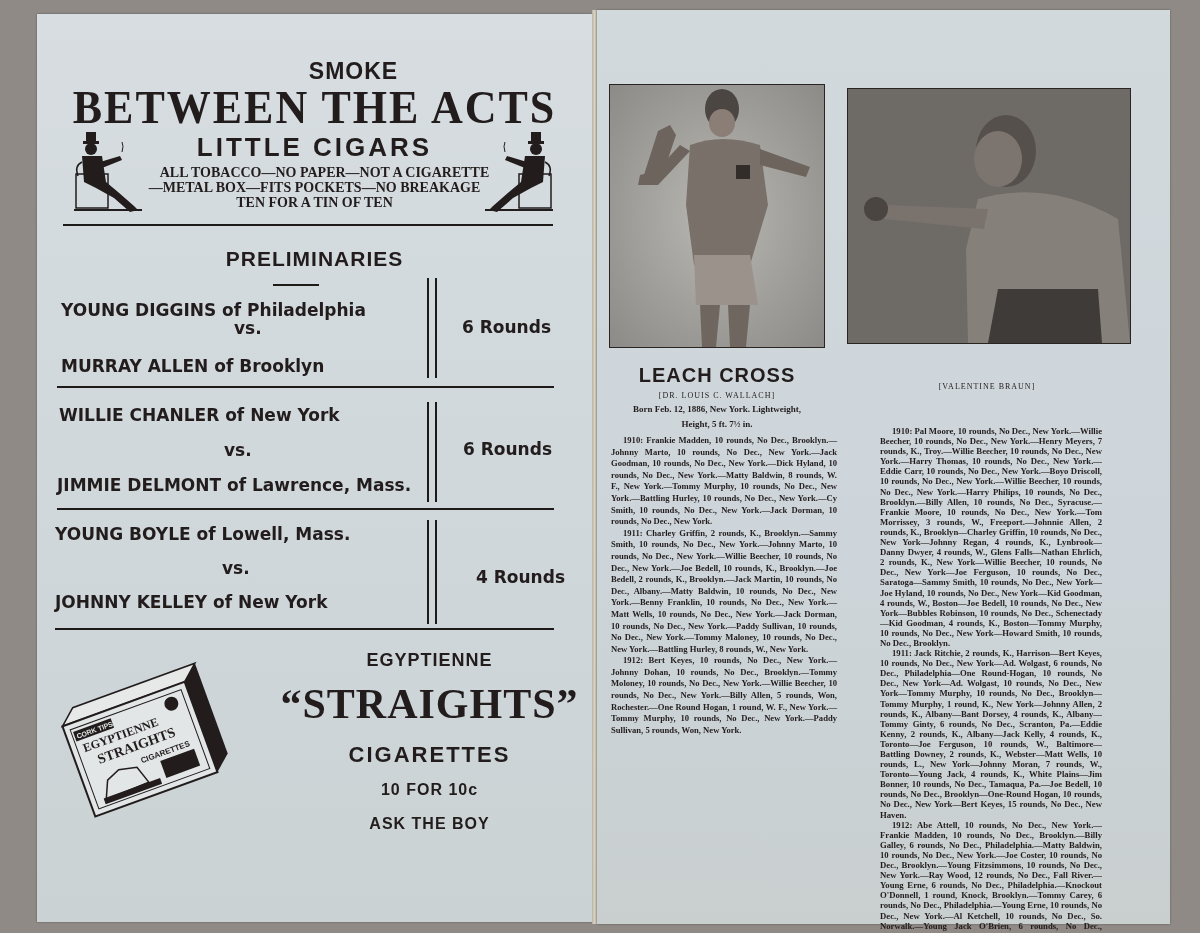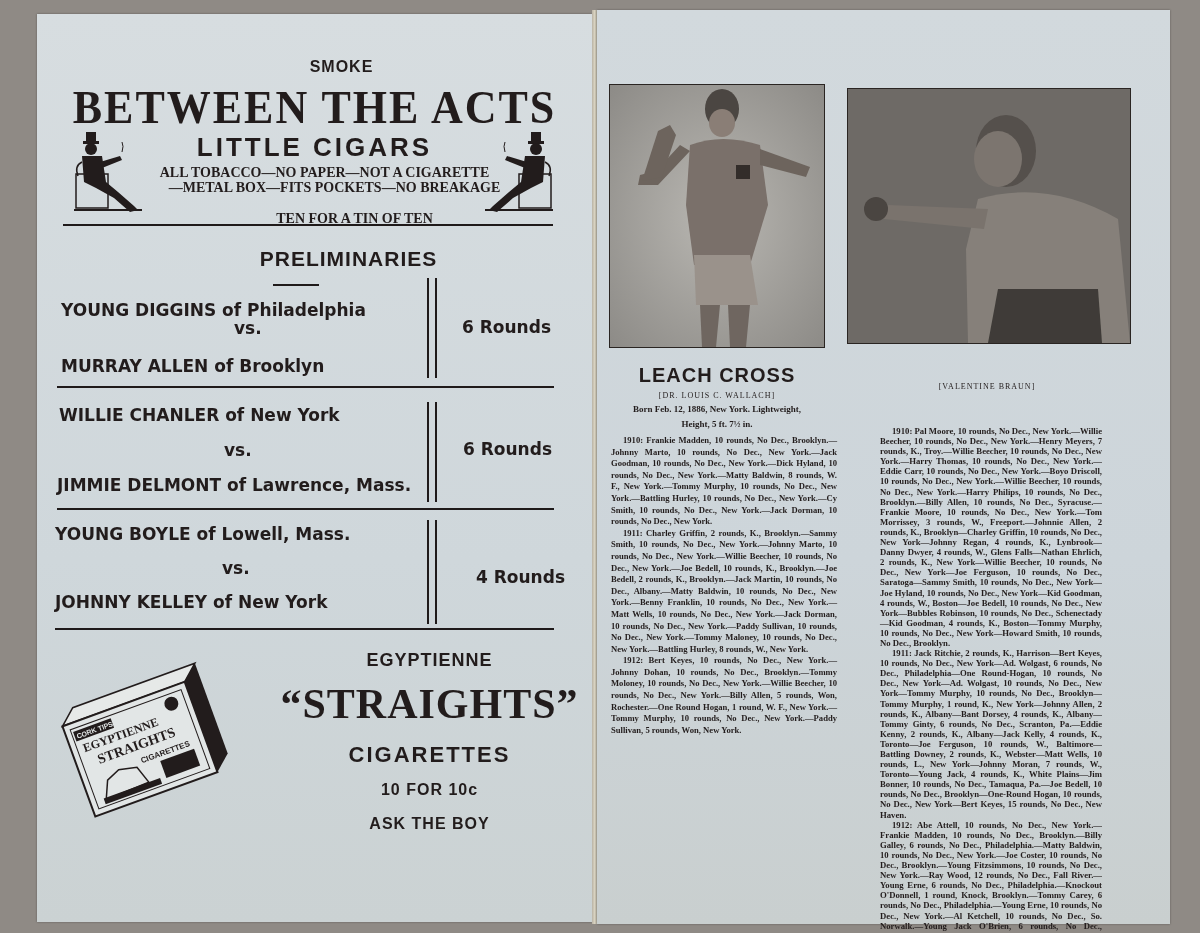--- a/index.html
+++ b/index.html
@@ -3,27 +3,27 @@
 <meta charset="utf-8">
 <style>
   html,body{margin:0;padding:0;}
   body{width:1200px;height:933px;background:#8f8a85;position:relative;overflow:hidden;font-family:"Liberation Sans",sans-serif;color:#221c1c;}
   .page{position:absolute;background:#d3dadd;box-shadow:0 0 2px rgba(0,0,0,.35);}
   .page.left{left:37px;top:14px;width:555px;height:908px;background:linear-gradient(180deg,#d7dde0 0%,#cfd7db 60%,#cbd2d3 100%);}
   .page.right{left:597px;top:10px;width:573px;height:914px;background:linear-gradient(180deg,#d2d9dd 0%,#cdd5da 60%,#c9cfcf 100%);}
   .fold{position:absolute;left:592px;top:10px;width:5px;height:914px;background:linear-gradient(90deg,#b9b3a5,#d8d2c0,#b2ad9f);}
   .center{text-align:center;}
   .abs{position:absolute;}
-  .smoke{left:4px;width:601px;top:44px;font-family:"Liberation Sans",sans-serif;font-weight:bold;font-size:16px;letter-spacing:1px;}
+  .smoke{left:16px;width:601px;top:44px;font-family:"Liberation Sans",sans-serif;font-weight:bold;font-size:23px;letter-spacing:1px;}
   .bta{left:0;width:555px;top:68px;font-family:"Liberation Serif",serif;font-weight:bold;font-size:44px;letter-spacing:2px;transform:scaleY(1.05);}
   .lc{left:0;width:555px;top:118px;font-family:"Liberation Sans",sans-serif;font-weight:bold;font-size:26px;letter-spacing:3px;}
   .tag{left:0;width:555px;font-family:"Liberation Serif",serif;font-weight:bold;font-size:14px;line-height:17px;}
   .man{width:80px;height:92px;}
   .hr{position:absolute;height:2px;background:#1f1a1a;}
-  .prelim{left:0;width:555px;top:233px;font-family:"Liberation Sans",sans-serif;font-weight:bold;font-size:21px;letter-spacing:1px;padding-left:34px;}
+  .prelim{left:0;width:555px;top:233px;font-family:"Liberation Sans",sans-serif;font-weight:bold;font-size:21px;letter-spacing:1px;}
   .bout-name{position:absolute;font-weight:bold;font-size:17px;font-family:"DejaVu Sans",sans-serif;}
   .vs{position:absolute;font-weight:bold;font-size:17px;font-family:"DejaVu Sans",sans-serif;}
   .rounds{position:absolute;font-weight:bold;font-size:17px;font-family:"DejaVu Sans",sans-serif;}
   .dbl{position:absolute;width:6px;border-left:2px solid #1f1a1a;border-right:2px solid #1f1a1a;}
   .ad{font-family:"Liberation Sans",sans-serif;font-weight:bold;left:230px;width:325px;}
   .photo{position:absolute;border:1px solid #2a2522;}
   .fighter-name{position:absolute;font-family:"Liberation Sans",sans-serif;font-weight:bold;font-size:20px;letter-spacing:1px;text-align:center;}
   .alias{position:absolute;font-family:Liberation Serif, serif;font-size:8px;letter-spacing:1px;text-align:center;}
   .born{position:absolute;font-family:"Liberation Serif",serif;font-weight:bold;font-size:9px;line-height:15px;text-align:center;}
   .record{position:absolute;font-family:"Liberation Serif",serif;font-weight:bold;font-size:8.6px;text-align:justify;text-indent:12px;}
@@ -34,22 +34,22 @@
 </style>
 </head>
 <body>
 
 <div class="page left">
 
   <div class="abs center smoke">SMOKE</div>
   <div class="abs center bta">BETWEEN THE ACTS</div>
   <div class="abs center lc">LITTLE CIGARS</div>
   <div class="abs center tag" style="top:150px;margin-left:10px;">ALL TOBACCO—NO PAPER—NOT A CIGARETTE</div>
-  <div class="abs center tag" style="top:165px;padding-left:20px;">—METAL BOX—FITS POCKETS—NO BREAKAGE</div>
-  <div class="abs center tag" style="top:196px;margin-left:40px;">TEN FOR A TIN OF TEN</div>
+  <div class="abs center tag" style="top:165px;">—METAL BOX—FITS POCKETS—NO BREAKAGE</div>
+  <div class="abs center tag" style="top:180px;">TEN FOR A TIN OF TEN</div>
 
   <svg class="abs man" style="left:35px;top:112px;" viewBox="0 0 80 92">
     <rect x="4" y="48" width="32" height="34" fill="none" stroke="#221c1c" stroke-width="1.5"></rect>
     <path d="M6 50 q-4 -10 4 -14" fill="none" stroke="#221c1c" stroke-width="1.5"></path>
     <rect x="14" y="6" width="10" height="10" fill="#221c1c"></rect>
     <rect x="11" y="15" width="16" height="3" fill="#221c1c"></rect>
     <circle cx="19" cy="23" r="6" fill="#221c1c"></circle>
     <path d="M10 30 L30 30 L34 56 L46 66 L62 80 L66 84 L58 86 L42 72 L24 62 L12 56 Z" fill="#221c1c"></path>
     <path d="M28 36 L48 30 L50 34 L30 42 Z" fill="#221c1c"></path>
     <path d="M50 26 q2 -6 0 -10" fill="none" stroke="#221c1c" stroke-width="1"></path>

